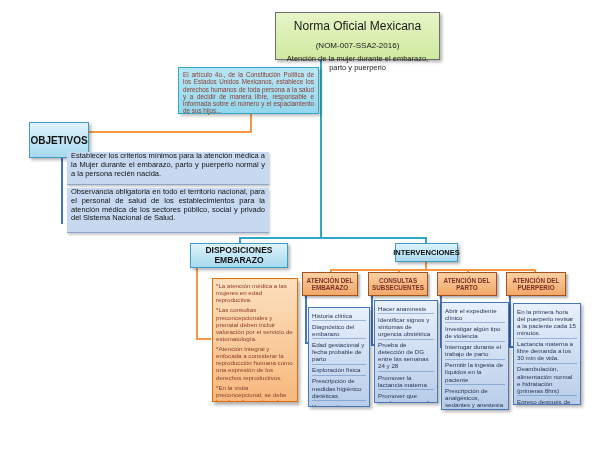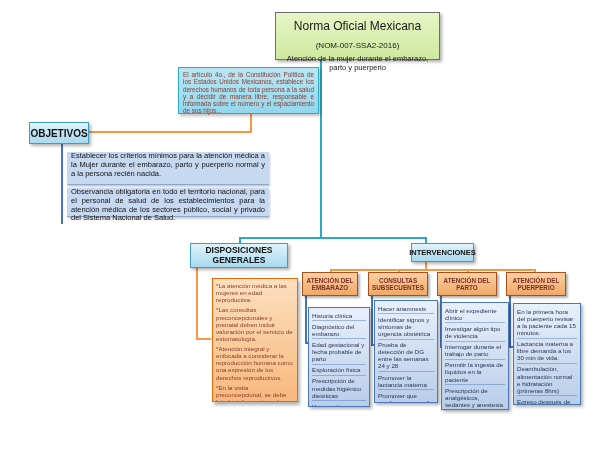--- a/index.html
+++ b/index.html
@@ -27,29 +27,29 @@
   .title-sub{font-size:7.5px;color:#1a1a1a;margin-top:2px;line-height:1.2;}
 
   .article-box{left:178px;top:67px;width:141px;height:47px;
     background:linear-gradient(#B9E6F4,#93D7ED);border:1.5px solid #2FA8C6;
     box-shadow:2px 2px 3px rgba(0,0,0,.25);padding:3px 4px;
     font-size:6.3px;line-height:1.16;color:#8C3A2C;text-align:justify;}
 
   .label-box{background:linear-gradient(#DFF3FB,#A7D9EE);border:1.5px solid #3E9CC6;
     box-shadow:2px 2px 3px rgba(0,0,0,.3);display:flex;align-items:center;
     justify-content:center;text-align:center;font-weight:bold;color:#111;}
-  .objetivos-box{left:29px;top:122px;width:60px;height:22px;font-size:10px;}
+  .objetivos-box{left:29px;top:122px;width:60px;height:36px;font-size:10px;}
   .disposiciones-box{left:190px;top:243px;width:98px;height:25px;font-size:8.5px;line-height:1.15;}
-  .intervenciones-box{left:411px;top:243px;width:63px;height:19px;font-size:7.5px;}
+  .intervenciones-box{left:395px;top:243px;width:63px;height:19px;font-size:7.5px;}
 
   .obj-block{left:67px;width:202px;background:#C7D9F1;
     border-bottom:1px solid #8aa6cc;box-shadow:1px 2px 2px rgba(0,0,0,.2);
     padding:0 4px;font-size:7.5px;line-height:8.8px;color:#111;text-align:justify;}
   .obj-block1{top:152px;height:33px;}
-  .obj-block2{top:188px;height:29px;}
+  .obj-block2{top:188px;height:45px;}
 
   .orange-box{left:212px;top:278px;width:86px;height:124px;
     background:linear-gradient(#FCE0BE,#F7B97E);border:1.5px solid #E36C0A;
     box-shadow:2px 3px 3px rgba(0,0,0,.3);padding:3px 3px;overflow:hidden;}
   .orange-box .item{font-size:6.2px;line-height:1.15;color:#8C3A2C;margin-bottom:3px;}
 
   .tan-box{top:272px;height:24px;background:linear-gradient(#FBD0A2,#F0A868);
     border:1.5px solid #A5501D;box-shadow:2px 2px 2px rgba(0,0,0,.3);
     display:flex;align-items:center;justify-content:center;text-align:center;
     font-size:6.3px;font-weight:bold;color:#7B2E26;line-height:1.15;padding:1px;}
@@ -101,21 +101,21 @@
 
 <div class="abs article-box">El artículo 4o., de la Constitución Política de los Estados Unidos Mexicanos, establece los derechos humanos de toda persona a la salud y a decidir de manera libre, responsable e informada sobre el número y el espaciamiento de sus hijos...</div>
 
 <div class="abs label-box objetivos-box">
   <span>OBJETIVOS</span>
 </div>
 <div class="abs obj-block obj-block1">Establecer los criterios mínimos para la atención médica a la Mujer durante el embarazo, parto y puerperio normal y a la persona recién nacida.</div>
 <div class="abs obj-block obj-block2">Observancia obligatoria en todo el territorio nacional, para el personal de salud de los establecimientos para la atención médica de los sectores público, social y privado del Sistema Nacional de Salud.</div>
 
 <div class="abs label-box disposiciones-box">
-  <span>DISPOSICIONES GENERALES</span>
+  <span>DISPOSICIONES EMBARAZO</span>
 </div>
 <div class="abs orange-box">
     <div class="item">*La atención médica a las mujeres en edad reproductiva.</div>
     <div class="item">*Las consultas preconcepcionales y prenatal deben incluir valoración por el servicio de estomatología.</div>
     <div class="item">*Atención integral y enfocada a considerar la reproducción humana como una expresión de los derechos reproductivos.</div>
     <div class="item">*En la visita preconcepcional, se debe brindar información sobre los cuidados de la persona recién nacida, lactancia, tamiz metabólico neonatal, estimulación temprana y aplicación de vacunas.</div>
   </div>
 
 <div class="abs label-box intervenciones-box">
   <span>INTERVENCIONES</span>

